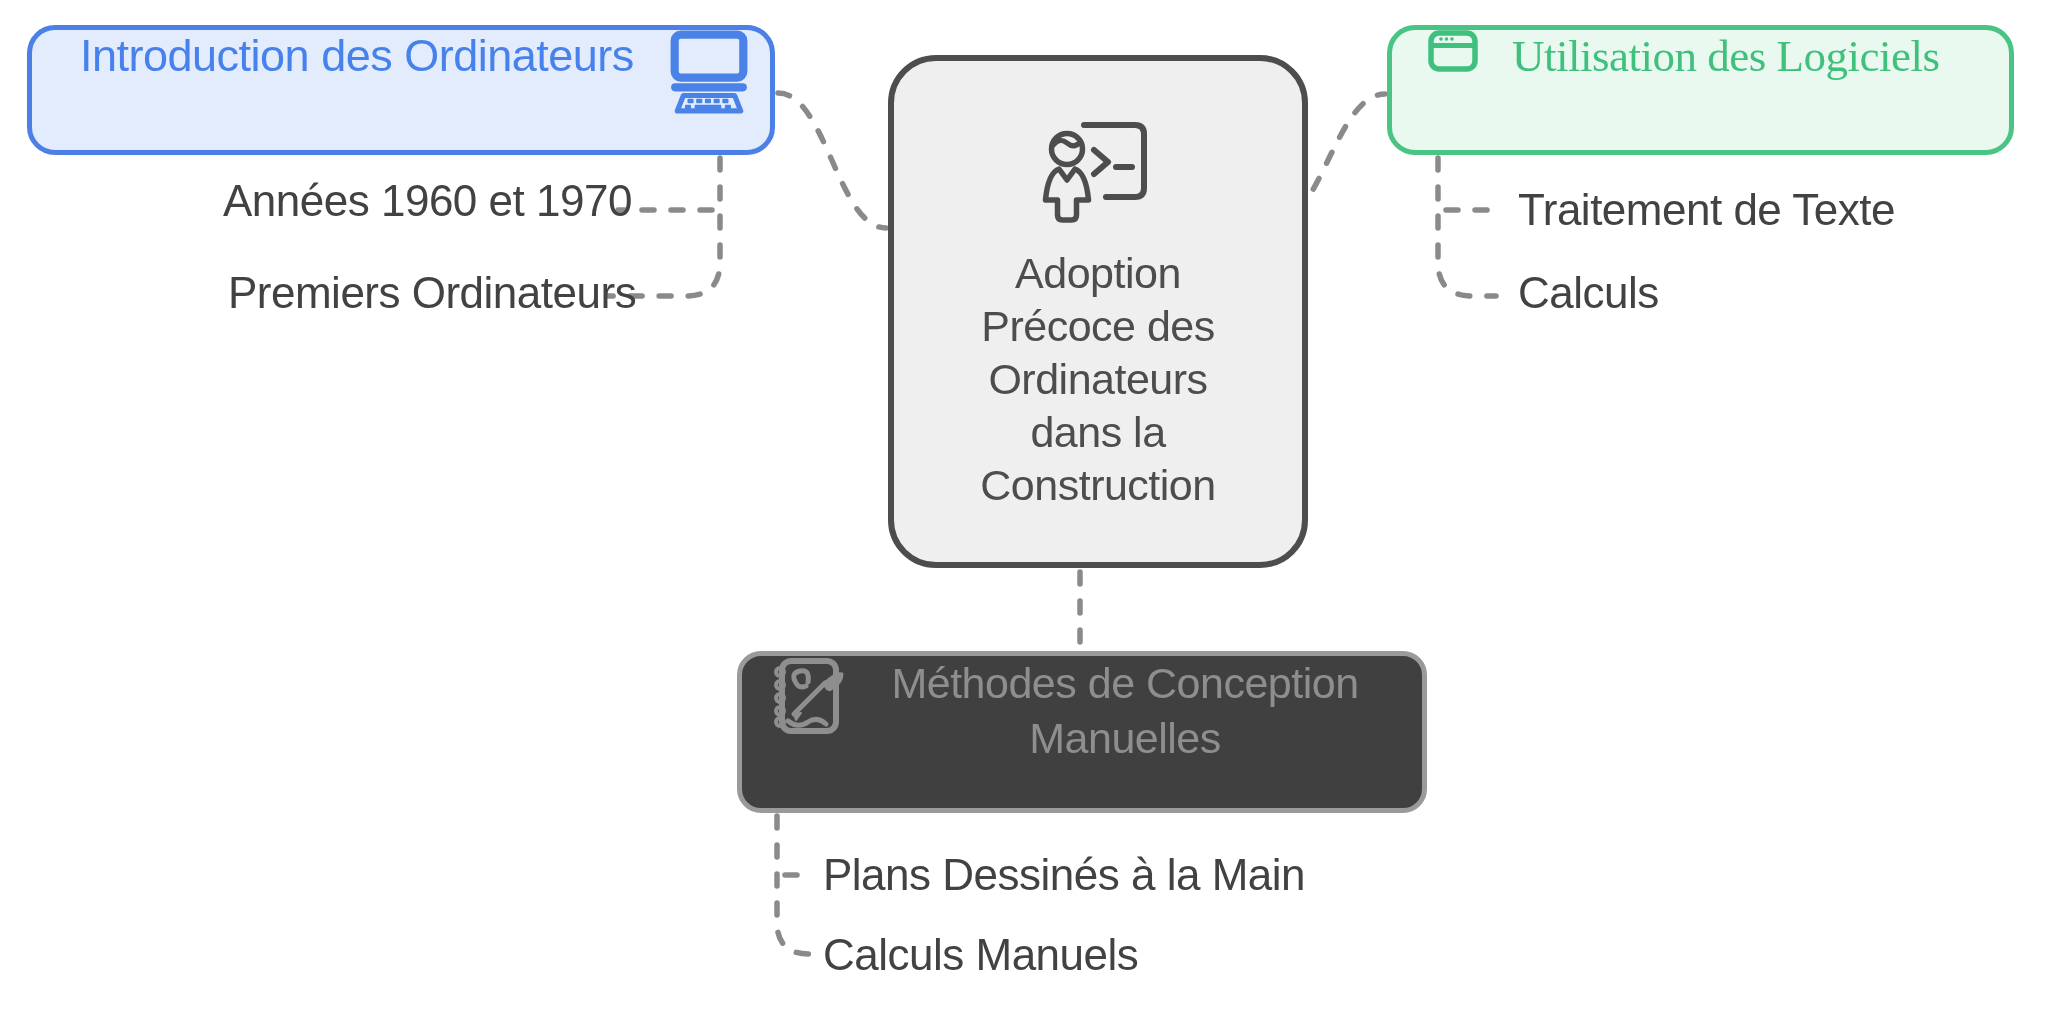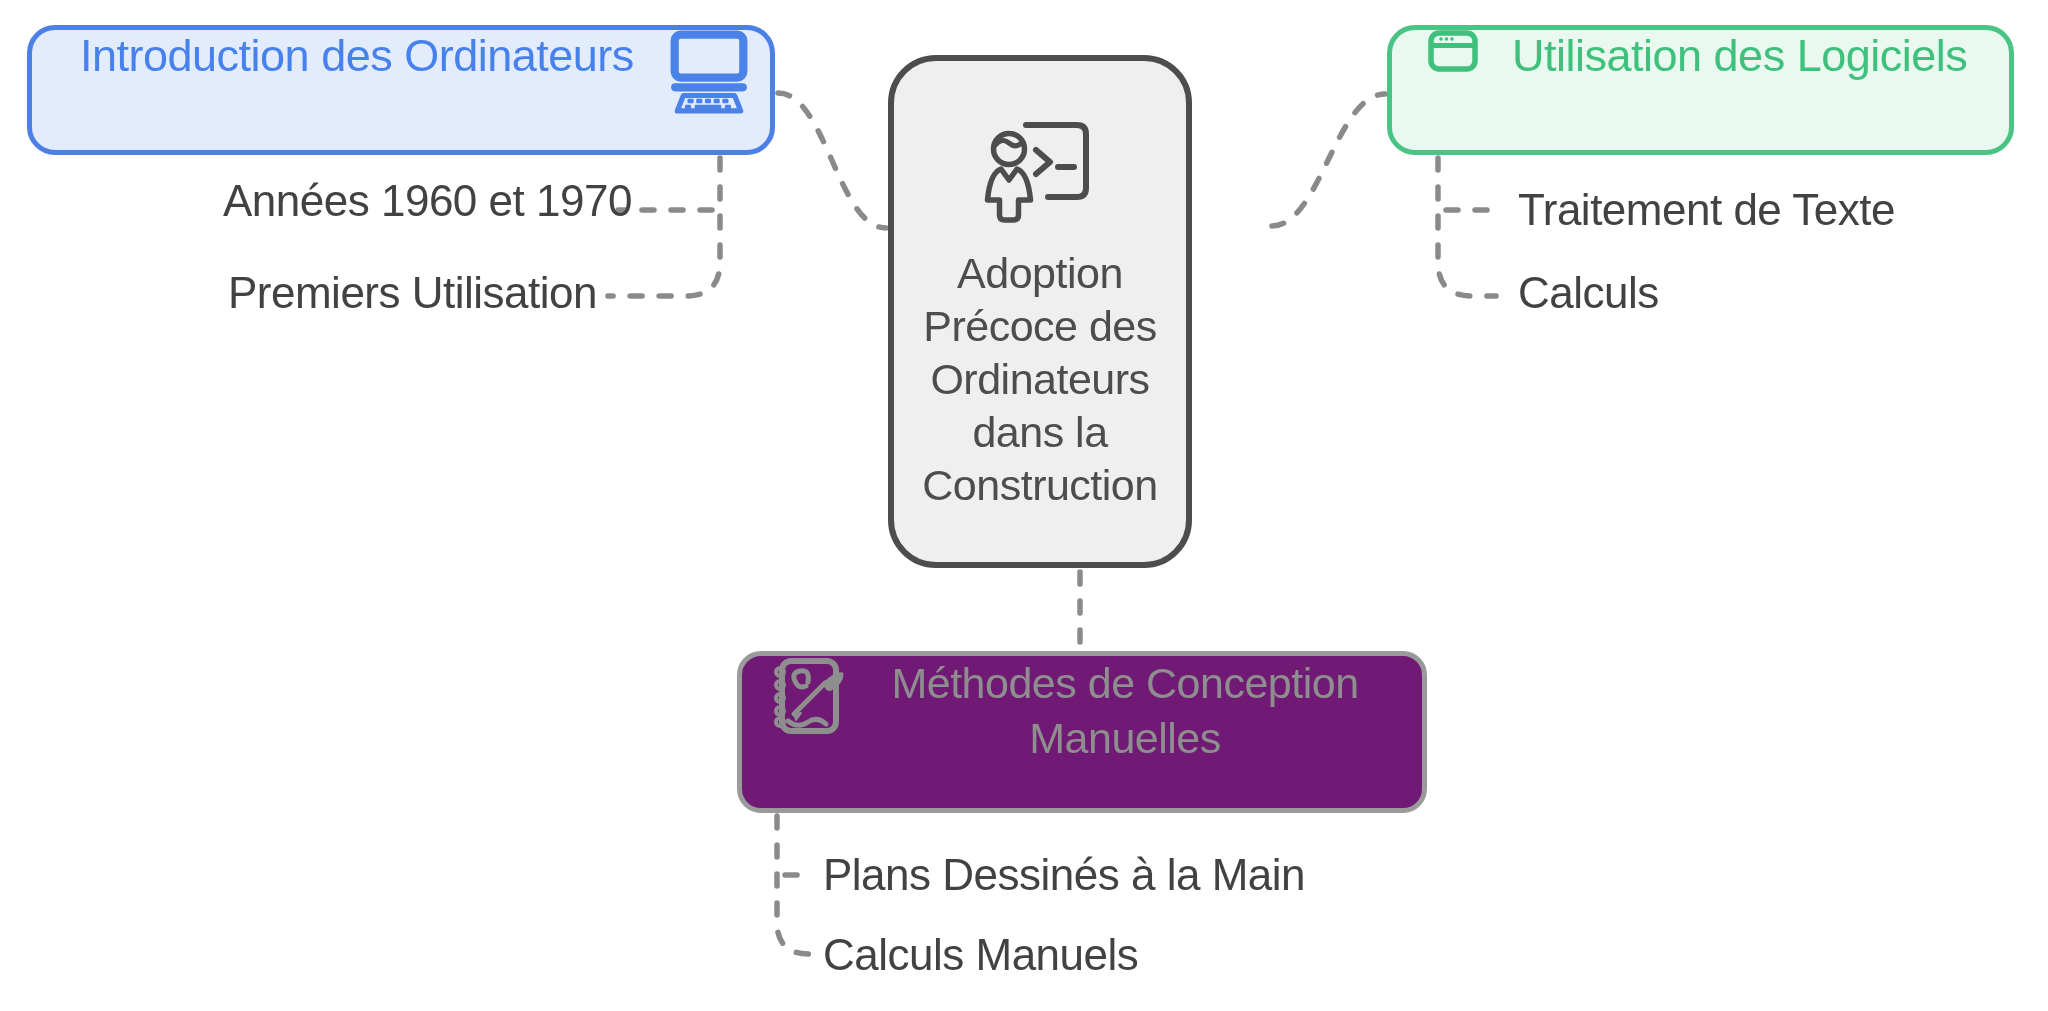--- a/index.html
+++ b/index.html
@@ -18,39 +18,40 @@
     padding:0 22px 0 48px;
   }
   .node-branch-intro .node-label {
     color:#4782ec; font-size:45px; letter-spacing:-0.5px; white-space:nowrap; flex:1;
   }
 
   .node-branch-logiciels {
     left:1387px; top:25px; width:627px; height:130px;
     background:#e9f9f0; border:5px solid #49c484; border-radius:28px;
     padding:0 24px 0 36px;
+    font-family:Liberation Serif, serif;
   }
   .node-branch-logiciels .node-label {
     color:#3fc07c; font-size:45px; letter-spacing:-0.5px; white-space:nowrap; margin-left:34px;
   }
 
   .node-root {
-    left:888px; top:55px; width:304px; height:513px;
+    left:888px; top:55px; width:420px; height:513px;
     background:#efefef; border:6px solid #4d4d4d; border-radius:48px;
     flex-direction:column; align-items:center; justify-content:flex-start;
     padding-top:55px;
   }
   .node-root .node-label {
     margin-top:19px; width:300px; text-align:center;
     color:#4d4d4d; font-size:43px; line-height:53px; letter-spacing:-0.5px;
   }
 
   .node-branch-manuelles {
     left:737px; top:651px; width:690px; height:162px;
-    background:#701a75; border:5px solid #9a9a9a; border-radius:24px;
+    background:#404040; border:5px solid #9a9a9a; border-radius:24px;
     padding:0 30px 0 26px;
   }
   .node-branch-manuelles .node-label {
     flex:1; text-align:center; color:#8e8e8e; font-size:43px;
     line-height:55px; letter-spacing:-0.5px; padding-left:10px;
   }
 
   .leaf {
     position:absolute; color:#424242; font-size:44px; line-height:44px;
     letter-spacing:-0.5px; white-space:nowrap;
@@ -139,19 +140,19 @@
       <path d="M 40 26 q 2 -13 -8 -11 q -10 2 -4 12 q 3 6 10 3" stroke-width="5"></path>
       <line x1="26" y1="58" x2="57" y2="27" stroke-width="5"></line>
       <path d="M 57 27 q 11 -11 17 -9 q 0 9 -11 15 q -5 2 -6 -6 z" fill="#8e8e8e" stroke-width="3"></path>
       <path d="M 26 58 l 7 -1 -5 7 z" fill="#8e8e8e" stroke-width="2"></path>
       <path d="M 20 65 q 10 8 20 1 q 9 -6 18 2" stroke-width="5"></path>
     </svg>
     <span class="node-label">Méthodes de Conception Manuelles</span>
   </div>
 
   <div class="leaf leaf-annees">Années 1960 et 1970</div>
-  <div class="leaf leaf-premiers">Premiers Utilisation</div>
+  <div class="leaf leaf-premiers">Premiers Ordinateurs</div>
   <div class="leaf leaf-traitement">Traitement de Texte</div>
   <div class="leaf leaf-tableurs">Calculs</div>
   <div class="leaf leaf-plans">Plans Dessinés à la Main</div>
   <div class="leaf leaf-calculs">Calculs Manuels</div>
 
 </div>
 
 </body></html>

